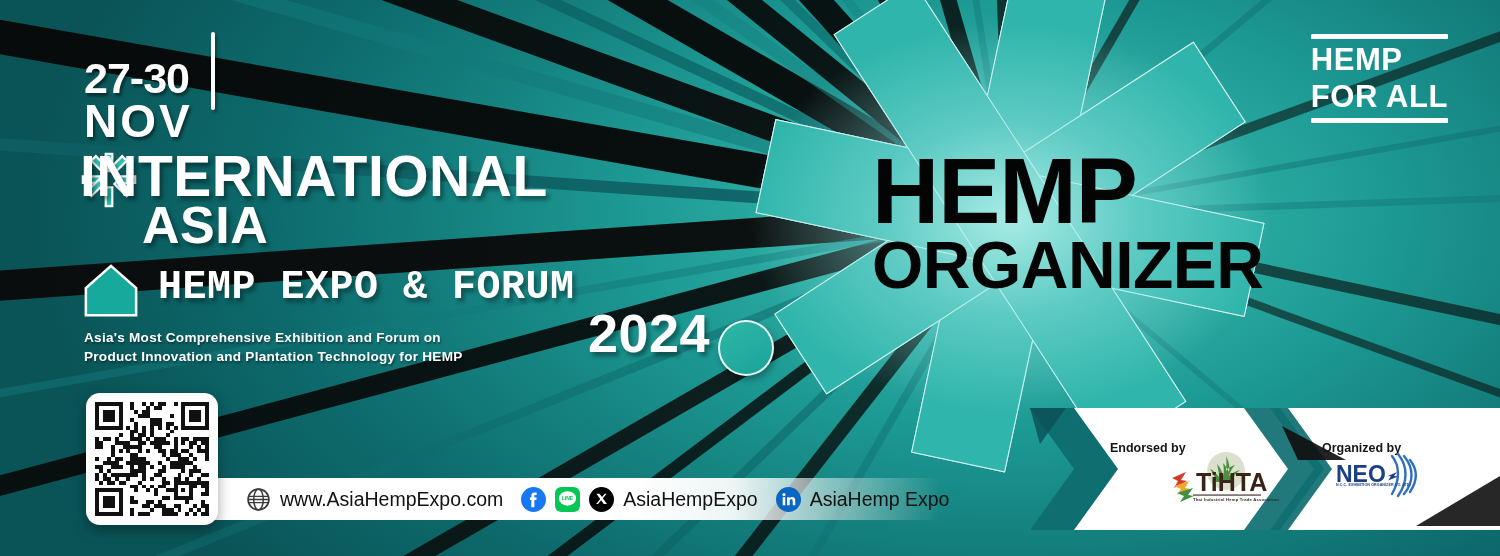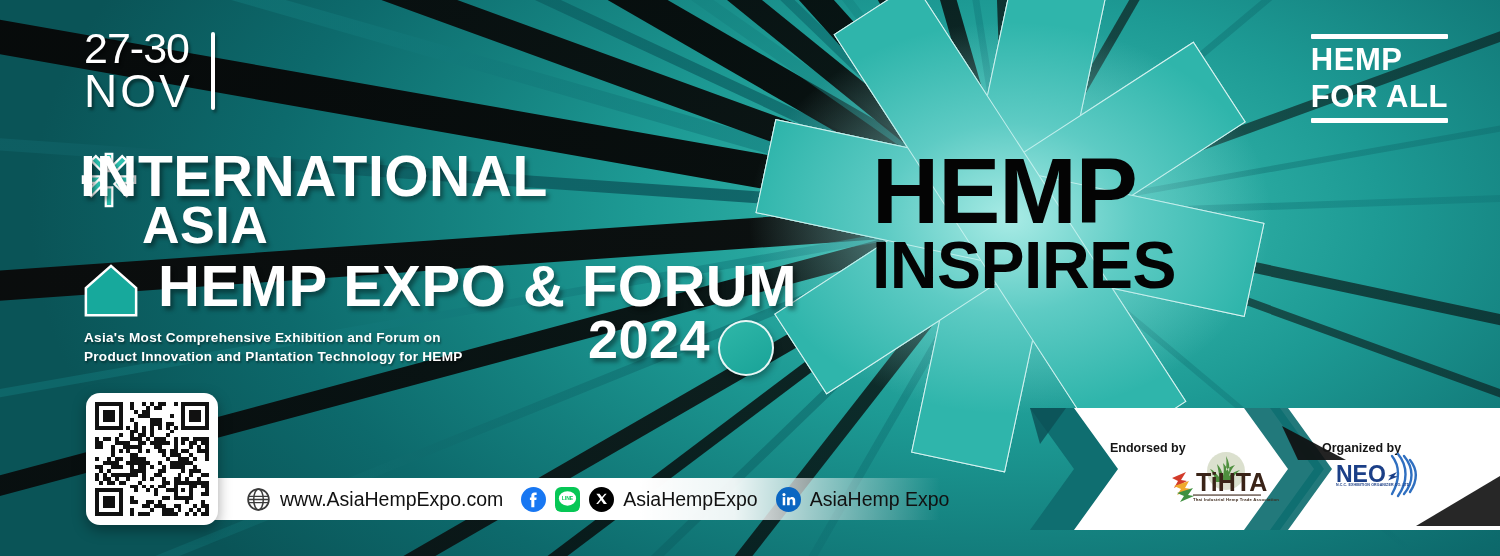--- a/index.html
+++ b/index.html
@@ -26,38 +26,38 @@
   .burst-glow{
     position:absolute;left:1010px;top:218px;width:560px;height:420px;
     transform:translate(-50%,-50%);
     background:radial-gradient(ellipse at center, rgba(190,245,240,.85) 0%, rgba(150,230,226,.45) 32%, rgba(120,215,210,0) 66%);
     pointer-events:none;
   }
 
   
   .datebox{position:absolute;left:84px;top:28px;display:flex;align-items:flex-start;}
   .dnum{
-    color:#fff;font-weight:400;font-size:43px;line-height:.96;letter-spacing:-1px;
-    text-shadow:2px 3px 3px rgba(0,0,0,.45);font-stretch:condensed;
+    color:#fff;font-weight:700;font-size:43px;line-height:.96;letter-spacing:-1px;
+    text-shadow:2px 3px 3px rgba(0,0,0,.45);font-stretch:condensed;margin-top:30px;
   }
   .dnum div:last-child{font-size:46px;letter-spacing:3px;}
   .vrule{width:4px;background:#fff;margin:4px 16px 0 18px;height:78px;border-radius:2px;
          box-shadow:2px 3px 3px rgba(0,0,0,.35);}
   .venue{color:#fff;font-weight:800;font-size:25px;line-height:1.16;letter-spacing:.3px;
          text-shadow:2px 3px 3px rgba(0,0,0,.45);padding-top:4px;}
 
   
   .title-wrap{position:absolute;left:80px;top:148px;width:720px;}
   .tline{
     color:#fff;font-weight:800;letter-spacing:.5px;line-height:.92;
     text-shadow:3px 4px 4px rgba(0,0,0,.38);
   }
   .t-asia{font-size:52px;margin-left:62px;}
   .t-intl{font-size:57px;margin-top:2px;}
-  .t-hemp{font-size:58px;margin-left:78px;margin-top:9px;}
+  .t-hemp{font-size:40px;margin-left:78px;margin-top:20px;font-family:Liberation Mono, monospace;}
   .t-2024{font-size:54px;margin-left:508px;margin-top:2px;}
 
   .ico-aster{position:absolute;left:80px;top:152px;width:58px;height:56px;}
   .ico-house{position:absolute;left:82px;top:262px;width:58px;height:58px;}
   .ico-circle{position:absolute;left:718px;top:320px;width:56px;height:56px;border-radius:50%;
     background:linear-gradient(150deg,#2fb7a8,#19a398);border:2px solid rgba(255,255,255,.9);
     box-shadow:2px 4px 6px rgba(0,0,0,.3);}
 
   .tagline{position:absolute;left:84px;top:328px;color:#fff;font-size:13.6px;font-weight:700;
     line-height:1.42;letter-spacing:.25px;text-shadow:1px 2px 2px rgba(0,0,0,.4);}
@@ -246,21 +246,21 @@
     <div class="tline t-2024">2024</div>
   </div>
 
   <div class="tagline">
     <div>Asia's Most Comprehensive Exhibition and Forum on</div>
     <div>Product Innovation and Plantation Technology for HEMP</div>
   </div>
 
   <div class="inspires">
     <div class="l1">HEMP</div>
-    <div class="l2">INSPIRES</div>
+    <div class="l2">ORGANIZER</div>
   </div>
 
   <div class="hfa">
     <div class="bar"></div>
     <div class="tx">HEMP</div>
     <div class="tx">FOR ALL</div>
     <div class="bar"></div>
   </div>
 
   <div class="qr-card">

